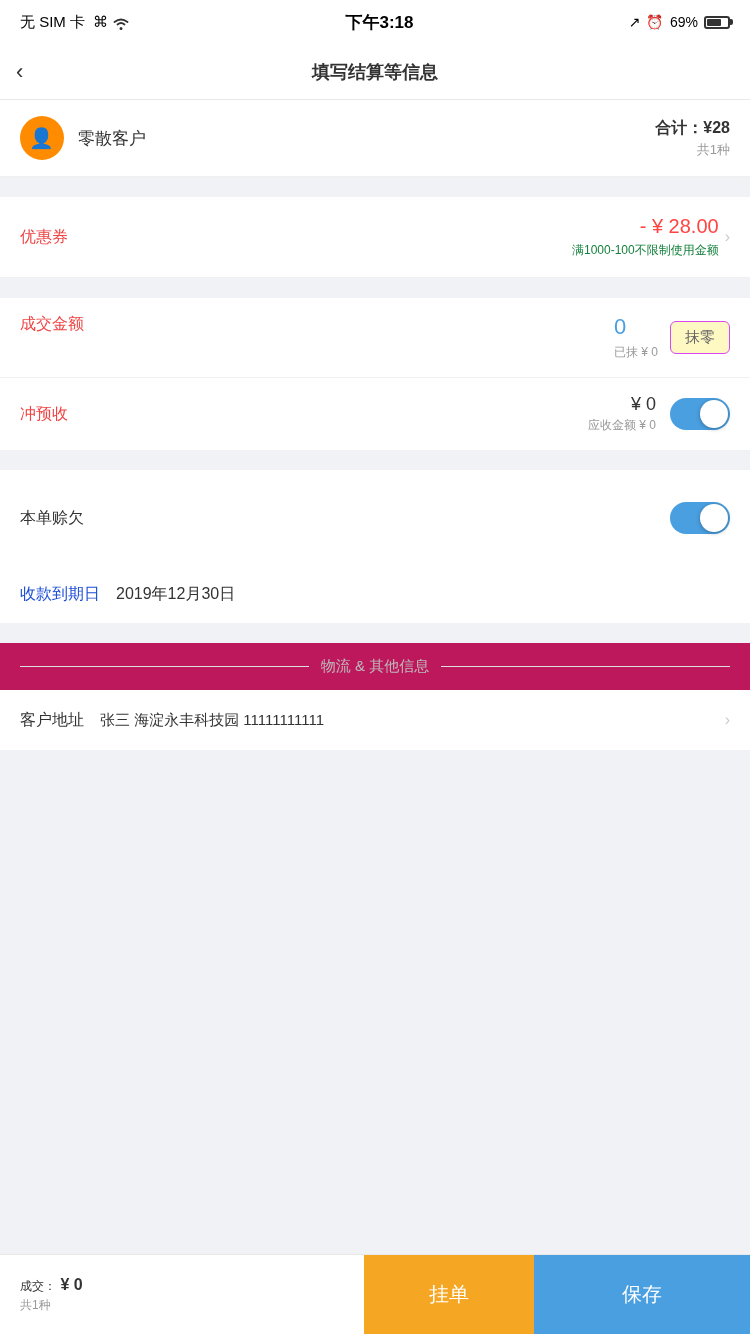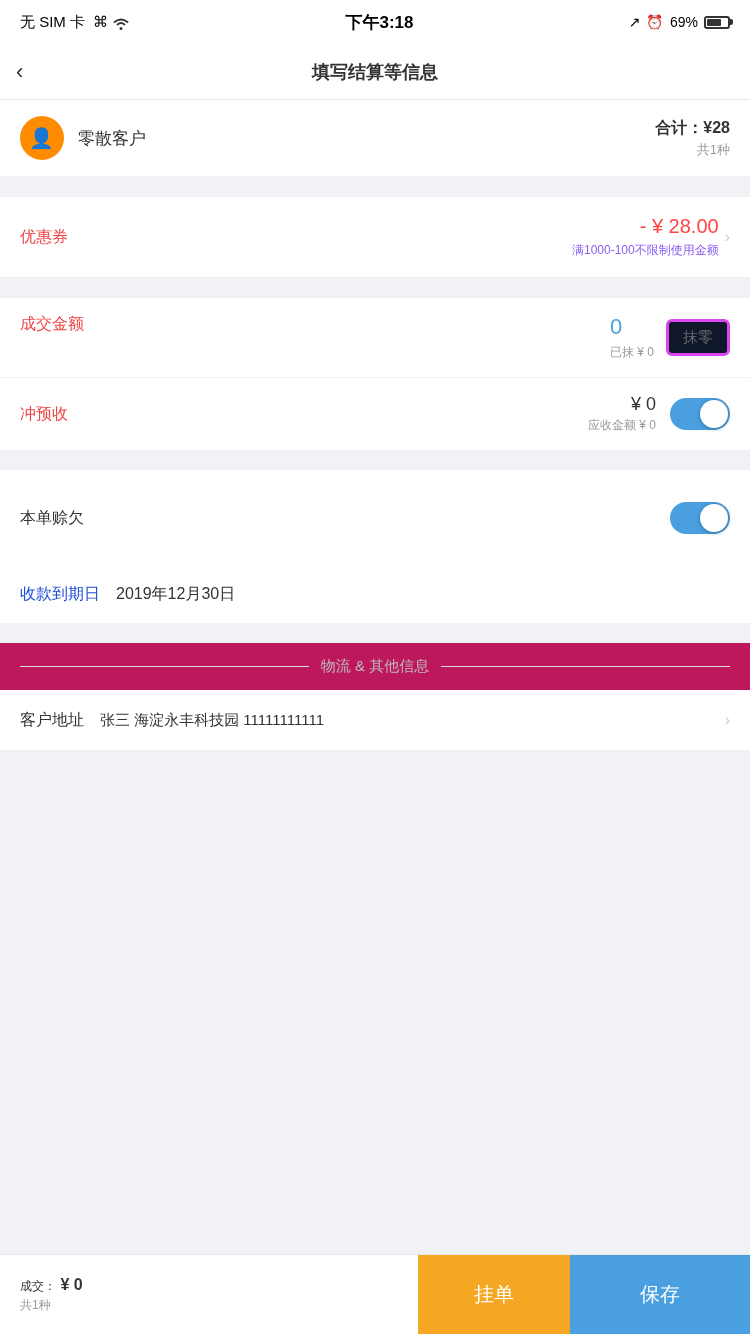--- a/index.html
+++ b/index.html
@@ -124,44 +124,44 @@
       padding: 18px 20px;
       display: flex;
       align-items: center;
       justify-content: space-between;
       border-bottom: 1px solid #f0f0f0;
       min-height: 64px;
     }
     .form-label { font-size: 16px; color: #ef4444; min-width: 80px; }
     .form-value { text-align: right; }
     .coupon-amount { font-size: 20px; font-weight: 400; color: #ff4444; }
-    .coupon-desc { font-size: 12px; color: #8b5cf6; margin-top: 4px; }
+    .coupon-desc { font-size: 12px; color: #15803d; margin-top: 4px; }
     .chevron-icon { color: #ccc; font-size: 16px; margin-left: 6px; }
     .coupon-right { display: flex; align-items: center; }
 
     
     .amount-row {
       background: #fff;
       padding: 16px 20px;
       display: flex;
       align-items: flex-start;
       justify-content: space-between;
       border-bottom: 1px solid #f0f0f0;
     }
     .amount-right { display: flex; align-items: center; gap: 12px; }
     .amount-value { font-size: 22px; color: #4a9fe0; font-weight: 500; }
     .amount-sub { font-size: 12px; color: #999; margin-top: 4px; text-align: right; }
 
     .round-btn {
-      border: 3px solid #d946ef;
+      border: 1px solid #d946ef;
       border-radius: 6px;
       padding: 6px 14px;
       font-size: 15px;
       color: #666;
-      background: #0f172a;
+      background: #fef9c3;
       cursor: pointer;
     }
 
     
     .advance-row {
       background: #fff;
       padding: 16px 20px;
       display: flex;
       align-items: center;
       justify-content: space-between;
@@ -251,31 +251,31 @@
       flex: 1;
       padding: 0 20px;
       display: flex;
       flex-direction: column;
       justify-content: center;
     }
     .bottom-transaction { font-size: 12px; color: #333; }
     .bottom-transaction-amount { font-size: 16px; font-weight: 600; color: #333; }
     .bottom-count { font-size: 12px; color: #999; margin-top: 2px; }
     .bottom-btn-hang {
-      width: 152px;
+      width: 170px;
       background: #f5a623;
       display: flex;
       align-items: center;
       justify-content: center;
       font-size: 20px;
       color: #fff;
       cursor: pointer;
     }
     .bottom-btn-save {
-      width: 180px;
+      width: 216px;
       background: #4a9fe0;
       display: flex;
       align-items: center;
       justify-content: center;
       font-size: 20px;
       color: #fff;
       cursor: pointer;
     }
   </style>
 </head>

